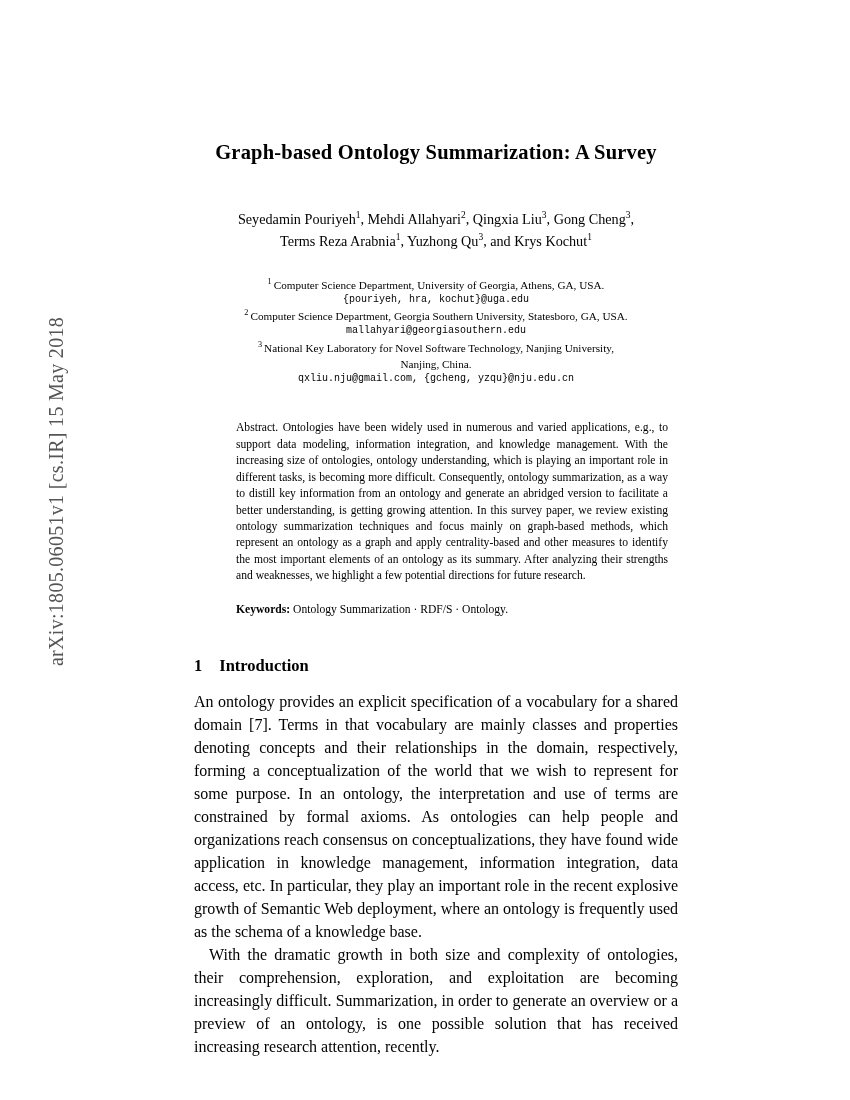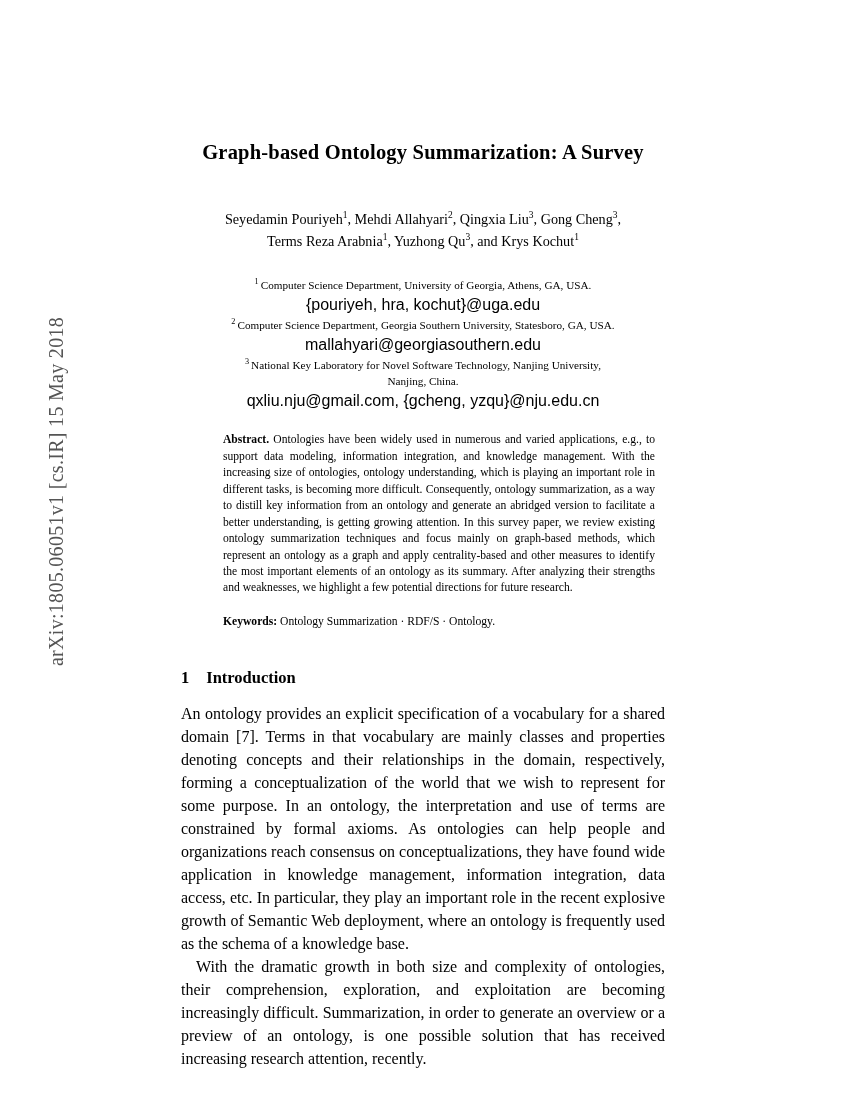--- a/index.html
+++ b/index.html
@@ -29,21 +29,21 @@
     transform: rotate(-90deg);
     transform-origin: center center;
     font-family: "Liberation Serif", serif;
     font-size: 20px;
     letter-spacing: 0.3px;
     color: #555555;
     white-space: nowrap;
   }
   .content {
     position: absolute;
-    left: 181px;
+    left: 194px;
     top: 140px;
     width: 484px;
   }
   .title {
     font-size: 20.5px;
     font-weight: bold;
     text-align: center;
     letter-spacing: 0.2px;
     margin: 0 0 42px 0;
     line-height: 1.25;
@@ -52,39 +52,39 @@
     text-align: center;
     font-size: 14.2px;
     line-height: 1.55;
     margin-bottom: 24px;
   }
   .authors sup { font-size: 9.5px; vertical-align: super; }
   .affiliations {
     text-align: center;
     font-size: 11.2px;
     line-height: 1.45;
-    margin-bottom: 20px;
+    margin-bottom: 34px;
   }
   .aff-line sup {
     font-size: 8.2px;
     vertical-align: super;
     margin-right: 2px;
   }
   .mono {
-    font-family: Liberation Sans, sans-serif;
-    font-size: 16px;
+    font-family: Liberation Mono, monospace;
+    font-size: 10px;
   }
   .abstract {
     font-size: 11.6px;
     line-height: 1.42;
     text-align: justify;
     margin: 0 10px 0 42px;
   }
   .abstract .lead {
-    font-weight: bold;
+    font-weight: normal;
   }
   .keywords {
     font-size: 11.6px;
     margin: 18px 10px 0 42px;
     text-align: justify;
   }
   .keywords .lead { font-weight: bold; }
   .section-head {
     margin: 40px 0 14px 0;
     font-size: 16.5px;

